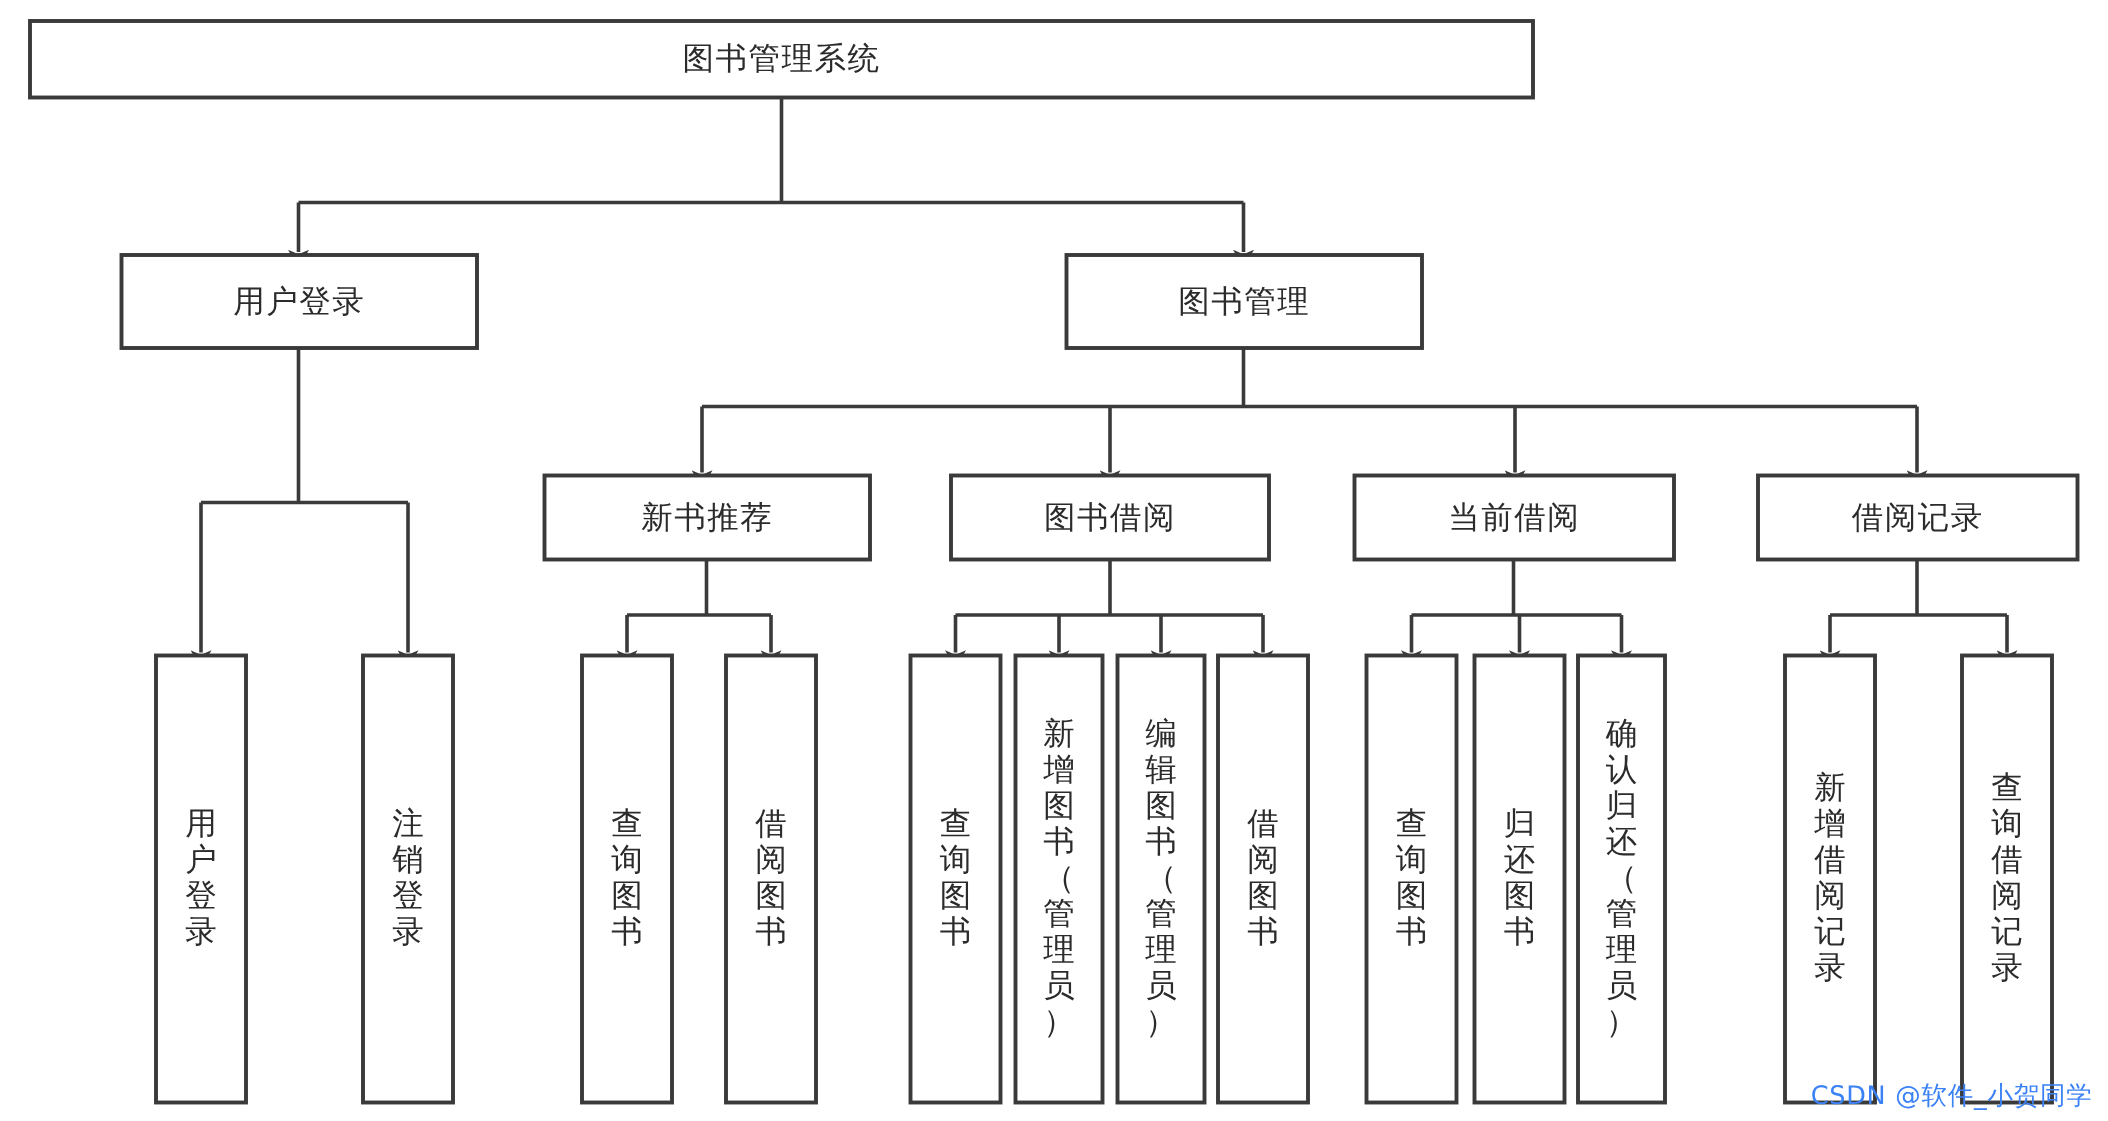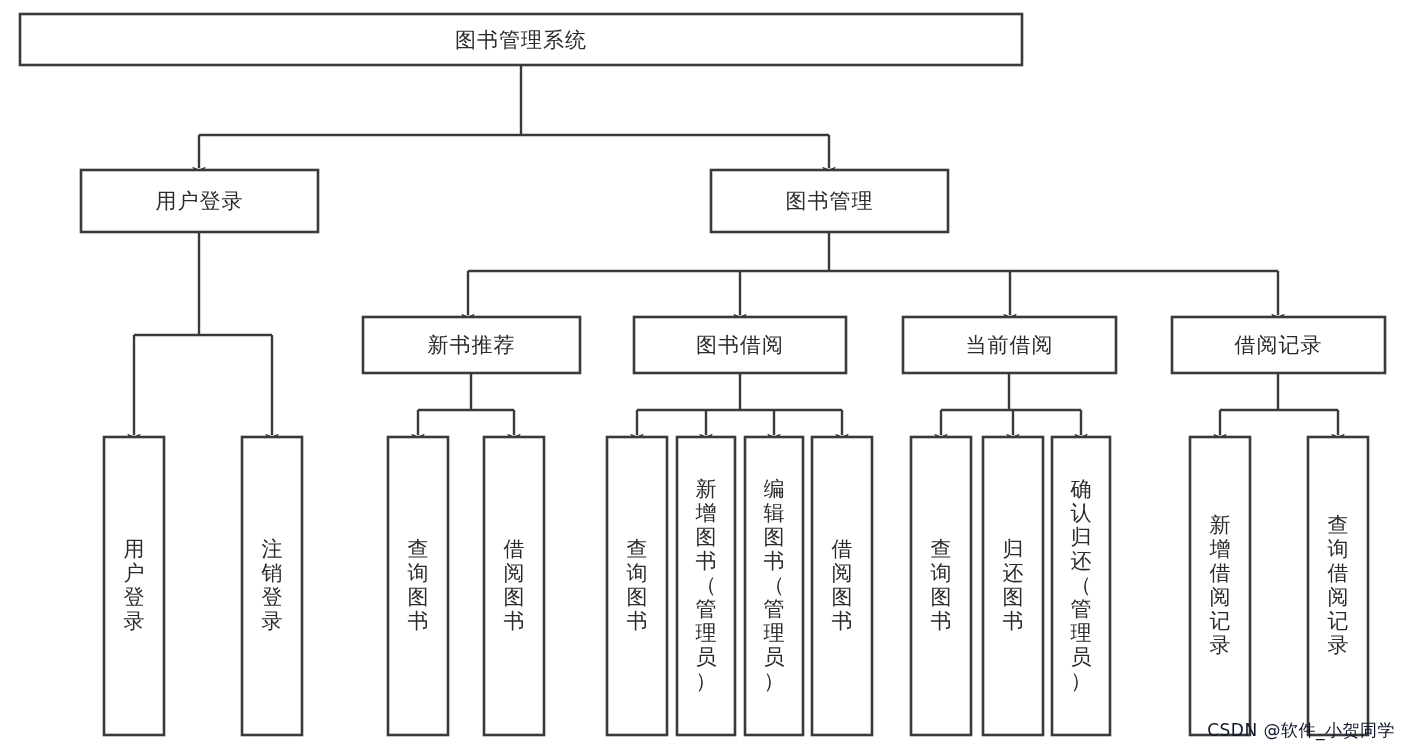--- a/index.html
+++ b/index.html
@@ -49,21 +49,21 @@
   .arrow-head {
     fill: #3a3a3a;
     stroke: none;
   }
   .watermark {
     position: absolute;
     right: 10px;
     bottom: 5px;
     font-family: "DejaVu Sans", "Liberation Sans", sans-serif;
     font-size: 17px;
-    color: #0f172a;
+    color: #3b82f6;
     white-space: nowrap;
     letter-spacing: 0.5px;
   }
 </style>
 </head>
 <body>
 
 <div id="diagram-root">
 
   <svg class="flow" viewBox="0 0 1405 747">

